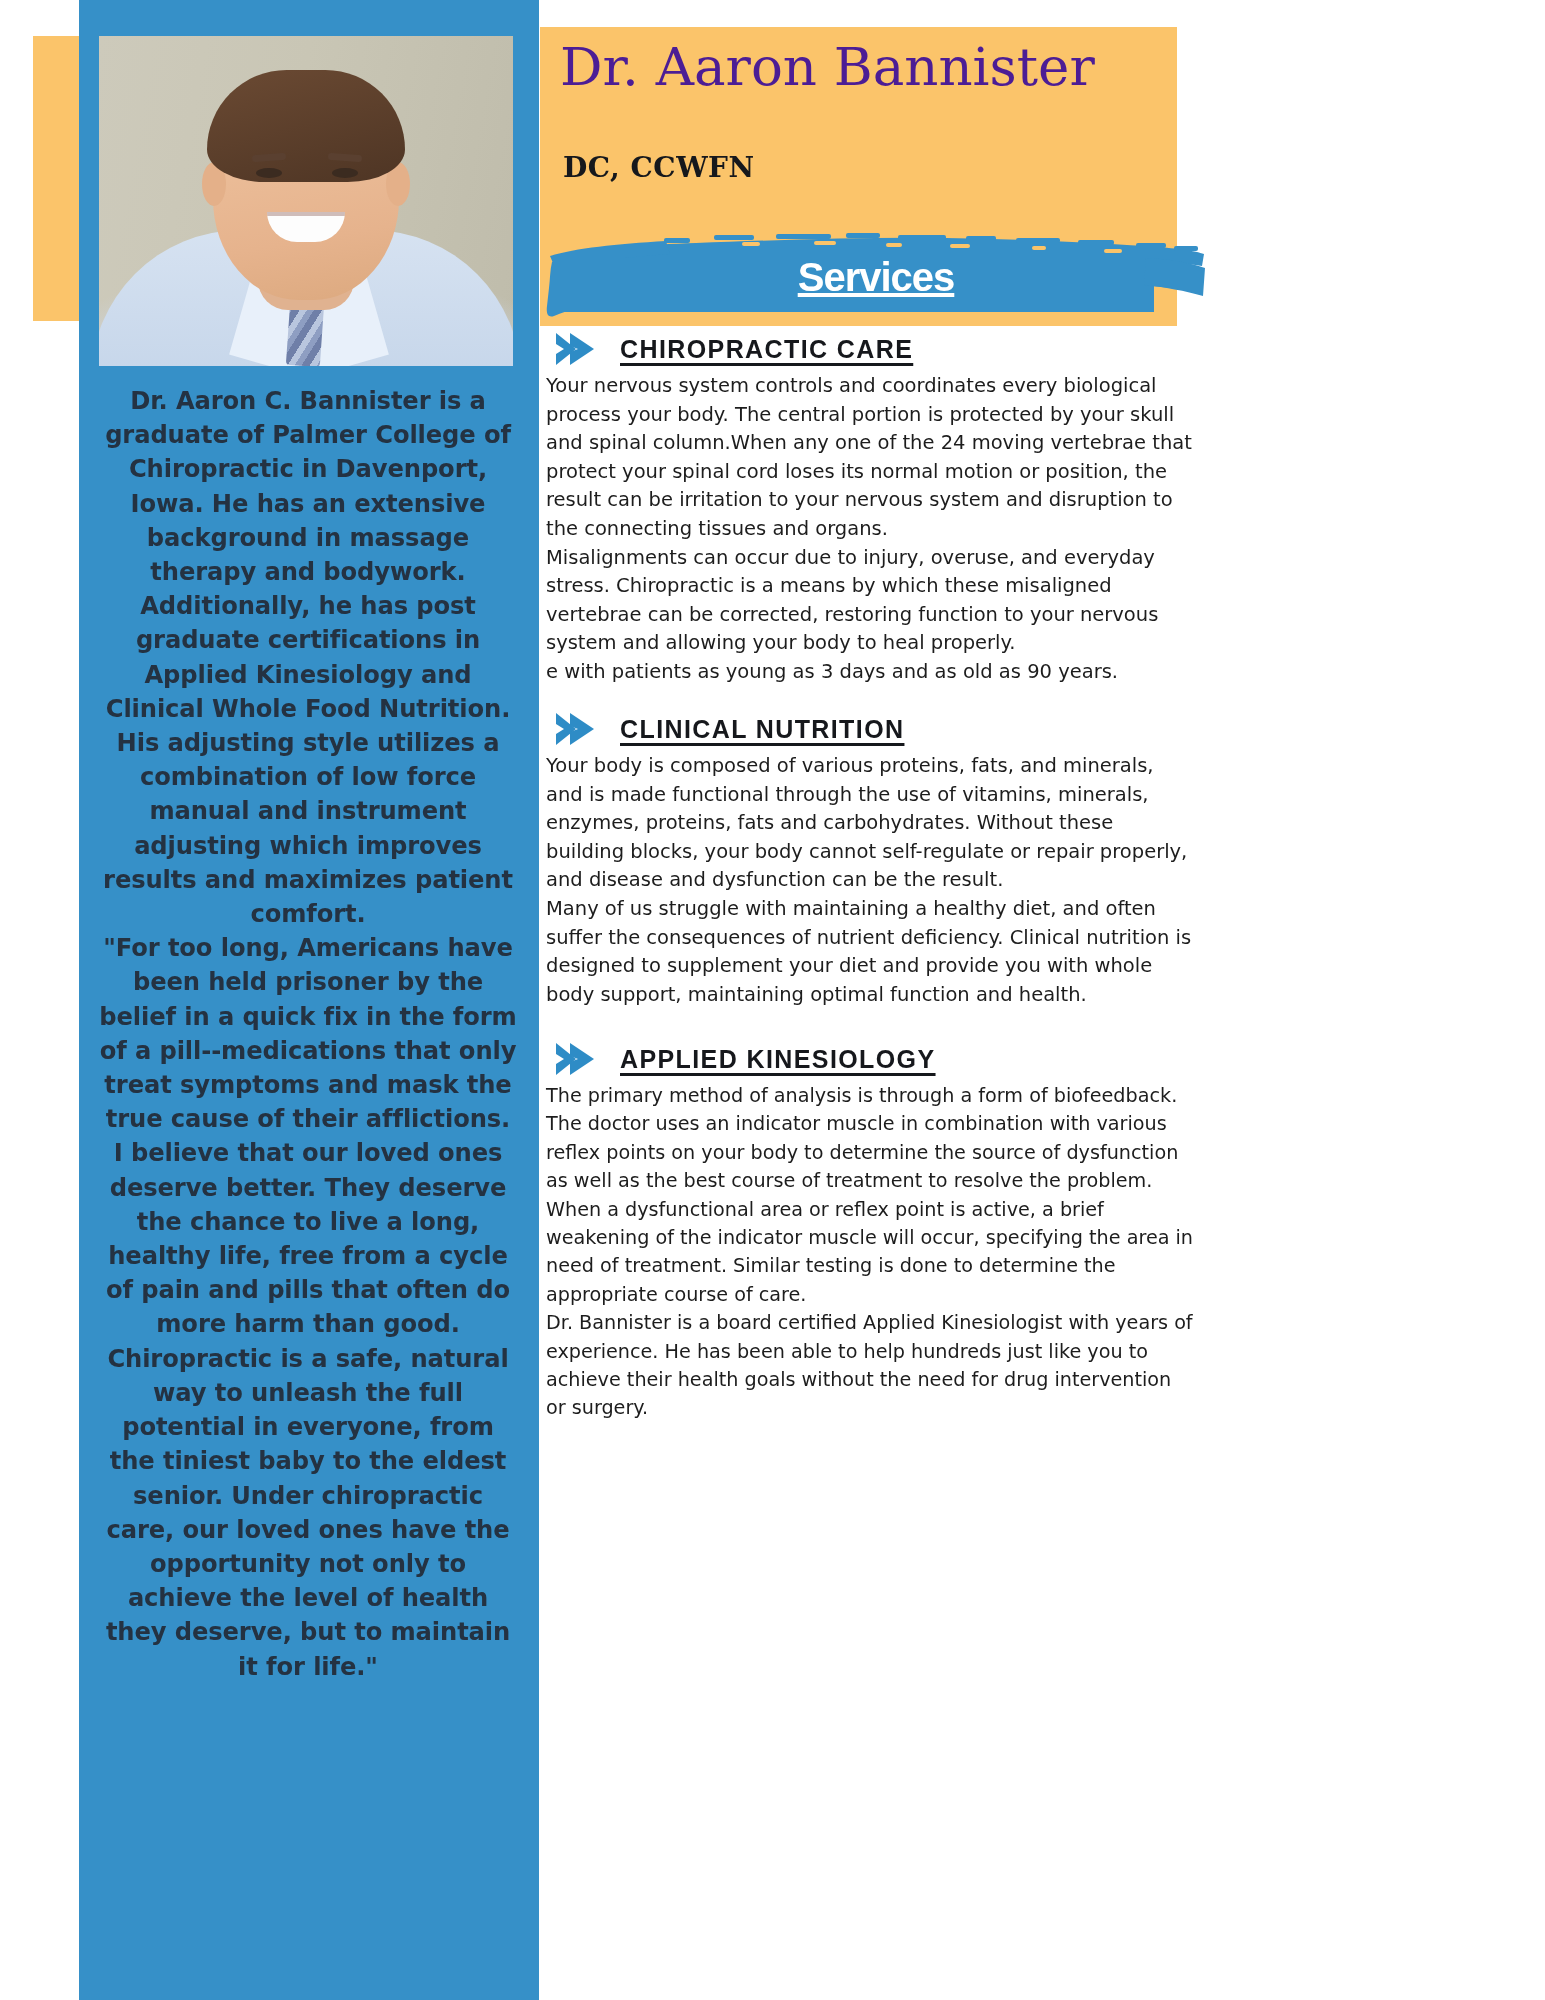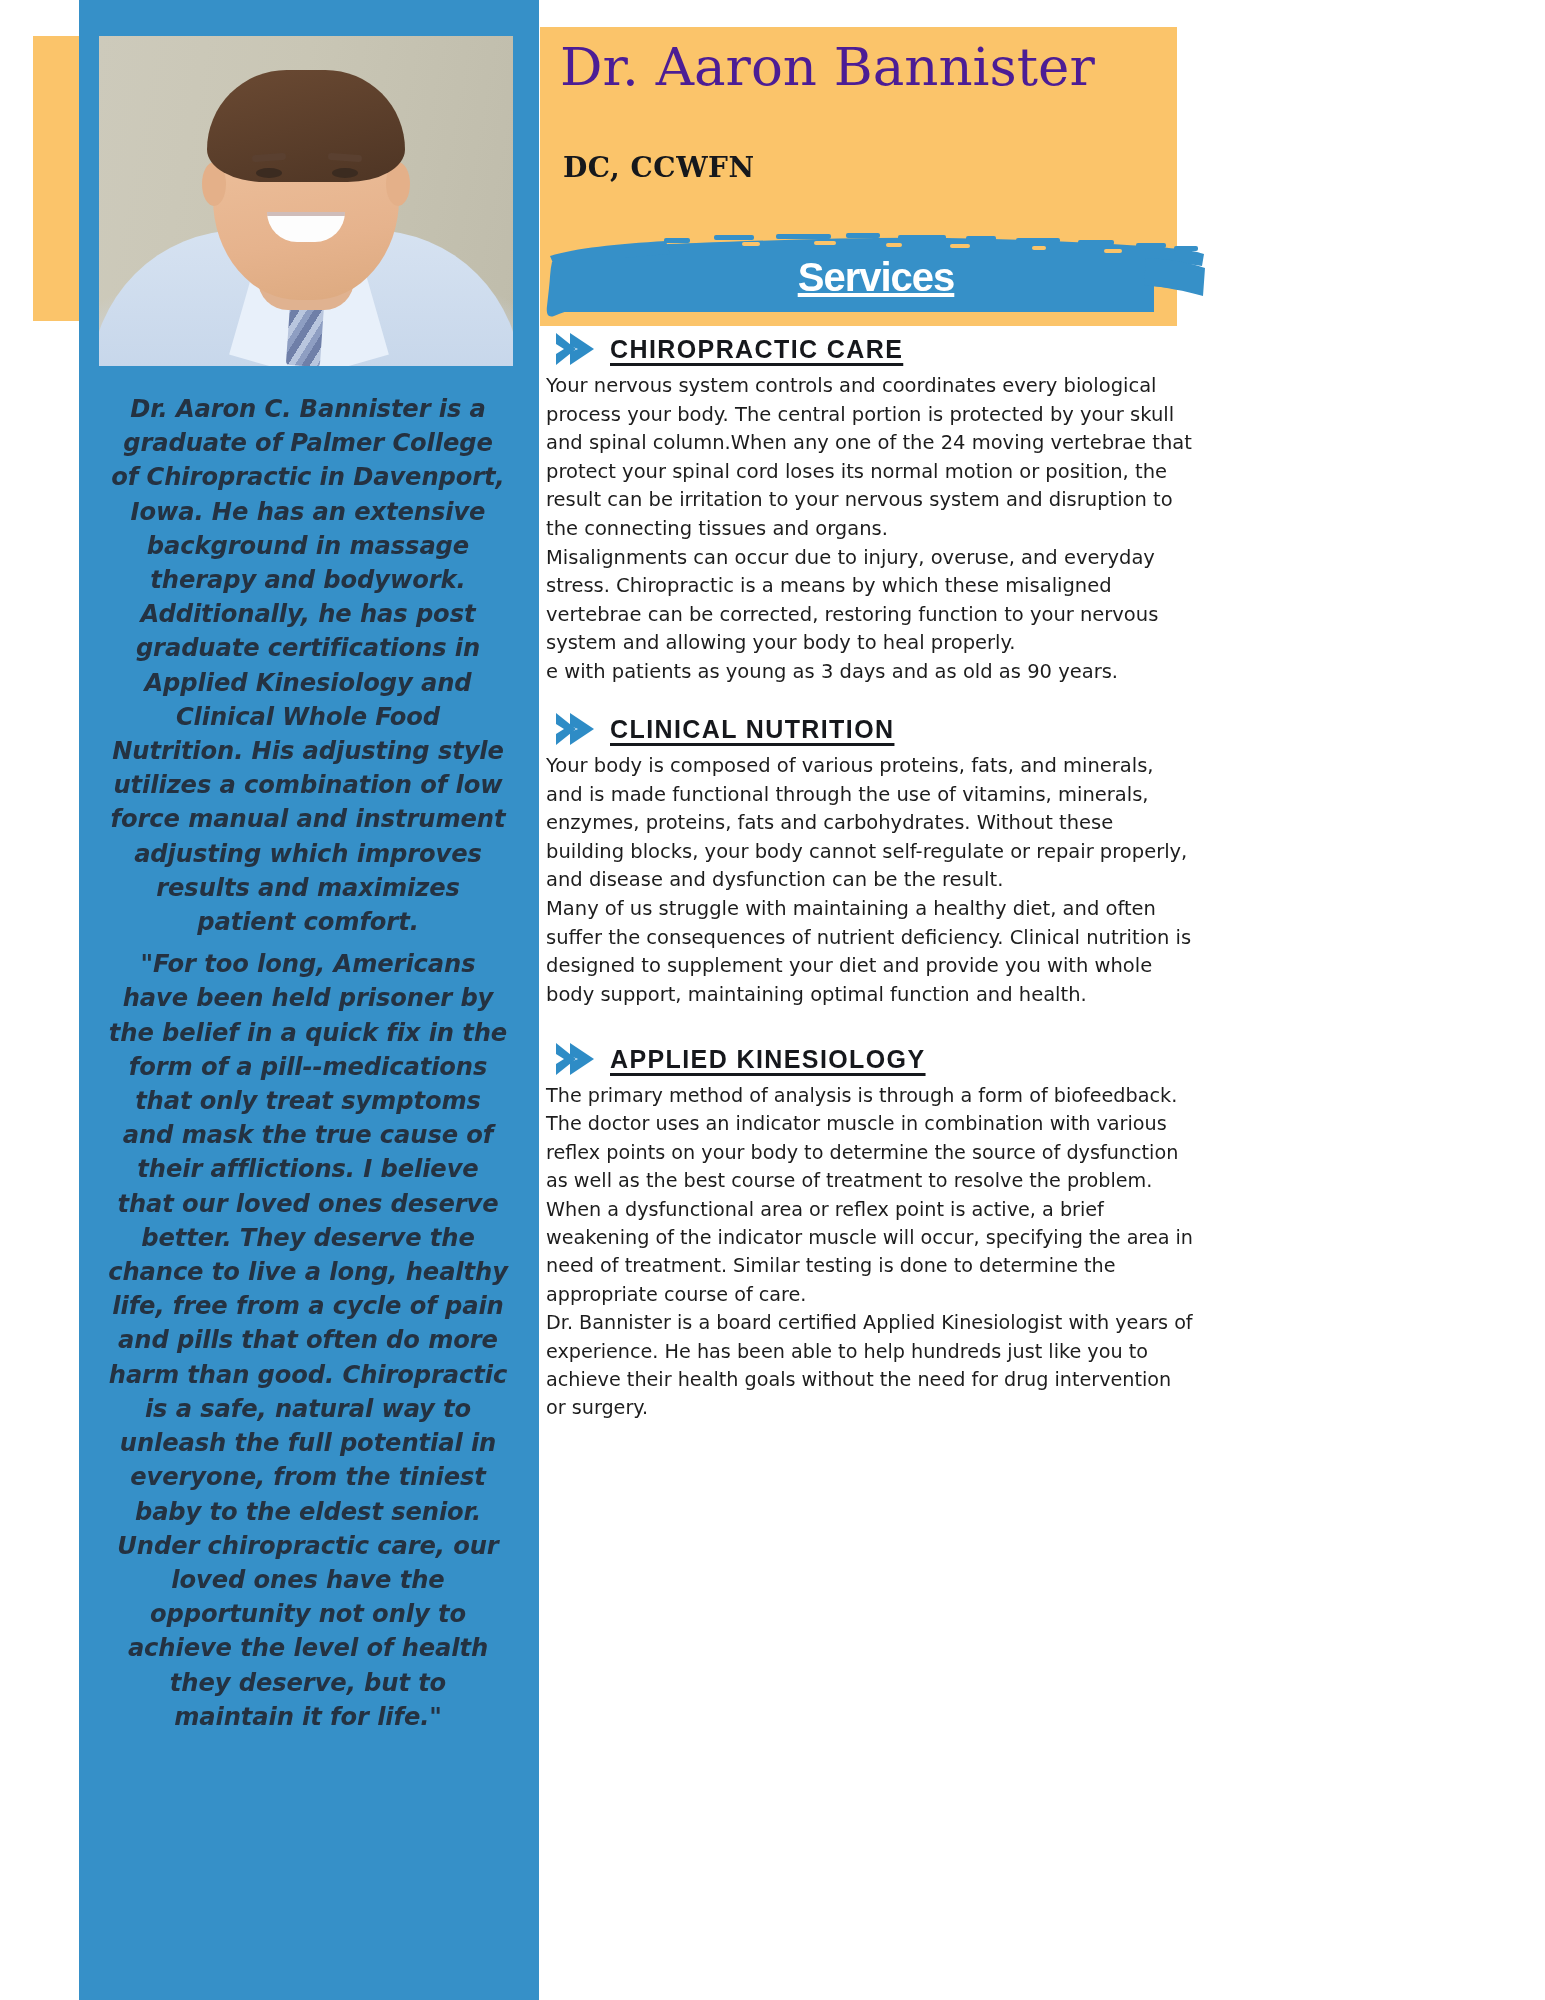--- a/index.html
+++ b/index.html
@@ -71,21 +71,21 @@
     width:78px;height:30px;background:#fdfdfd;border-radius:0 0 44px 44px;
     box-shadow:inset 0 4px 0 rgba(120,70,60,.35);}
 
   
   .bio{
     position:absolute;left:99px;top:384px;width:418px;z-index:5;
     color:#243242;text-align:center;
     font-size:24.2px;line-height:34.2px;font-weight:700;
     letter-spacing:-0.1px;
   }
-  .bio p{margin:8px;font-style:italic;}
+  .bio p{margin:0;}
 
   
   .hdr-orange{
     position:absolute;left:540px;top:27px;width:637px;height:299px;
     background:#fbc46a;z-index:1;
   }
   .doc-name{
     position:absolute;left:560px;top:38px;width:600px;z-index:3;
     font-family:"DejaVu Serif","Liberation Serif",serif;
     font-size:53px;line-height:58px;color:#4c1d95;font-weight:400;
@@ -102,21 +102,21 @@
   .services-word{
     position:absolute;left:546px;top:231px;width:660px;height:92px;z-index:5;
     display:flex;align-items:center;justify-content:center;
     color:#ffffff;font-size:40px;font-weight:700;letter-spacing:-1px;
     font-family:"Liberation Sans","DejaVu Sans",sans-serif;
     text-decoration:underline;
   }
 
   
   .svc{position:absolute;left:546px;width:648px;z-index:6;}
-  .svc-head{display:flex;align-items:center;gap:14px;margin-bottom:6px;}
+  .svc-head{display:flex;align-items:center;gap:24px;margin-bottom:6px;}
   .chev{flex:0 0 auto;width:42px;height:34px;}
   .svc-title{
     font-size:25px;font-weight:700;color:#16181c;letter-spacing:1.4px;
     text-decoration:underline;text-underline-offset:5px;
     text-decoration-thickness:2.5px;
     font-family:"Liberation Sans","DejaVu Sans",sans-serif;
   }
   .svc-body{
     color:#1d1d1d;font-size:19.5px;line-height:28.6px;font-weight:500;
     font-family:"DejaVu Sans","Liberation Sans",sans-serif;

